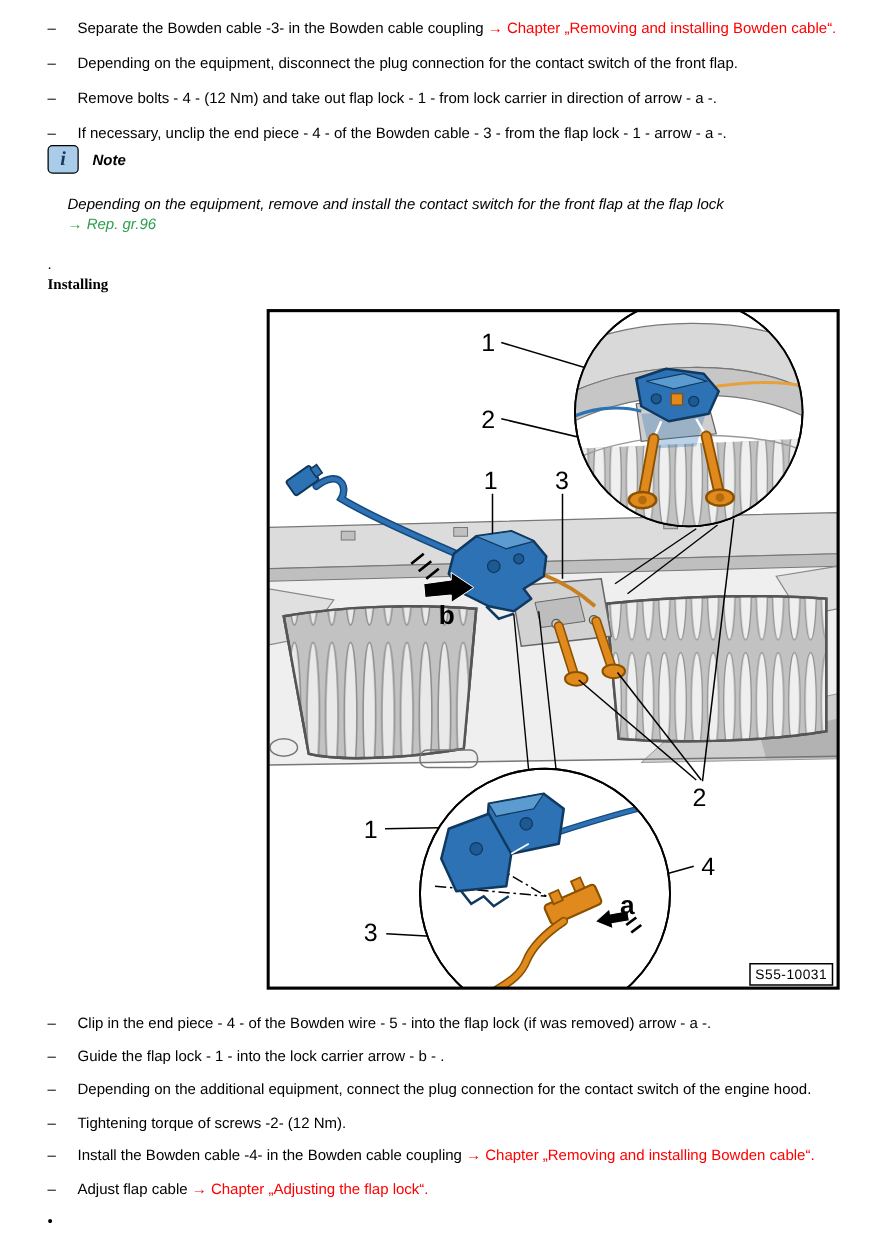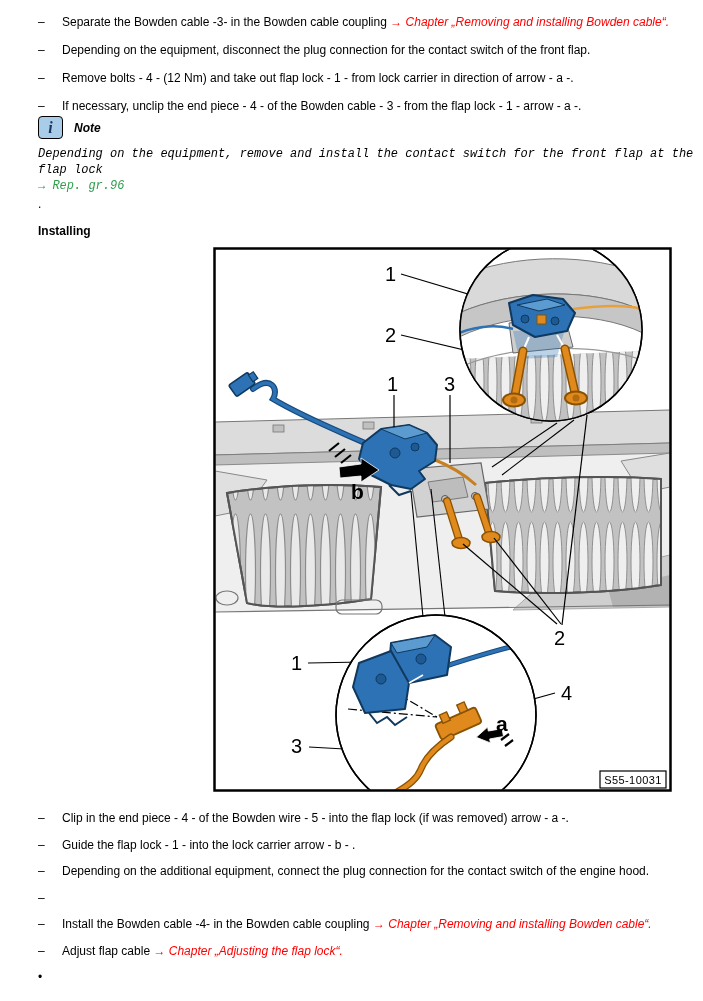--- a/index.html
+++ b/index.html
@@ -8,34 +8,34 @@
     background:#ffffff;color:var(--text,#000);
     font-family:"Liberation Sans",sans-serif;font-size:12px;line-height:16px;
   }
   .col{position:absolute;left:38px;right:6px;}
   #top-col{top:14px;}
   #bottom-col{top:810px;}
   ul.steps{list-style:none;margin:0;padding:0;}
   .step{display:flex;margin:0 0 12px 0;}
   #bottom-col .step{margin-bottom:10.5px;}
   .step .marker{flex:0 0 24px;width:24px;}
-  .link-red{color:var(--link-red,#ff0000);cursor:pointer;font-style:italic;}
+  .link-red{color:var(--link-red,#ff0000);cursor:pointer;}
   .link-green{color:var(--link-green,#2e9e4e);cursor:pointer;text-align:center;}
   .note-header{display:flex;align-items:center;gap:11px;margin:2px 0 7px 0;}
   .note-icon{
     width:23px;height:21px;border:1.6px solid var(--note-icon-border,#000);
     border-radius:4px;background:var(--note-icon-bg,#a9cde8);
     display:flex;align-items:center;justify-content:center;
     font-family:"Liberation Serif",serif;font-style:italic;font-weight:bold;
     font-size:16px;color:var(--note-icon-glyph,#17365d);
   }
   .note-title{font-weight:bold;font-style:italic;}
-  .note-body{font-style:italic;margin:0;font-family:Liberation Mono, monospace;}
+  .note-body{font-style:italic;margin:16px;}
   .dot-line{margin-top:2px;}
-  .heading{font-weight:bold;margin-top:11px;}
+  .heading{font-weight:bold;margin-top:0;font-family:Liberation Serif, serif;}
   #figure-wrap{position:absolute;left:213px;top:247px;width:459px;height:545px;}
   svg text{font-family:"Liberation Sans",sans-serif;}
   .callout{font-size:20px;fill:#000;}
   .arrow-letter{font-size:21px;font-weight:bold;fill:#000;}
   .refbox-text{font-size:11px;letter-spacing:.4px;fill:#000;}
 </style>
 </head>
 <body>
 
 <div class="col" id="top-col">
@@ -297,20 +297,21 @@
     <li class="step">
       <span class="marker">–</span>
       <span class="text"><span>Guide the flap lock - 1 - into the lock carrier arrow - b - .</span></span>
     </li>
     <li class="step">
       <span class="marker">–</span>
       <span class="text"><span>Depending on the additional equipment, connect the plug connection for the contact switch of the engine hood.</span></span>
     </li>
     <li class="step">
       <span class="marker">–</span>
+      <span class="text"><span>Tightening torque of screws -2- (12 Nm).</span></span>
     </li>
     <li class="step">
       <span class="marker">–</span>
       <span class="text"><span>Install the Bowden cable -4- in the Bowden cable coupling </span><span class="link-red">→ Chapter „Removing and installing Bowden cable“.</span></span>
     </li>
     <li class="step">
       <span class="marker">–</span>
       <span class="text"><span>Adjust flap cable </span><span class="link-red">→ Chapter „Adjusting the flap lock“.</span></span>
     </li>
     <li class="step">

